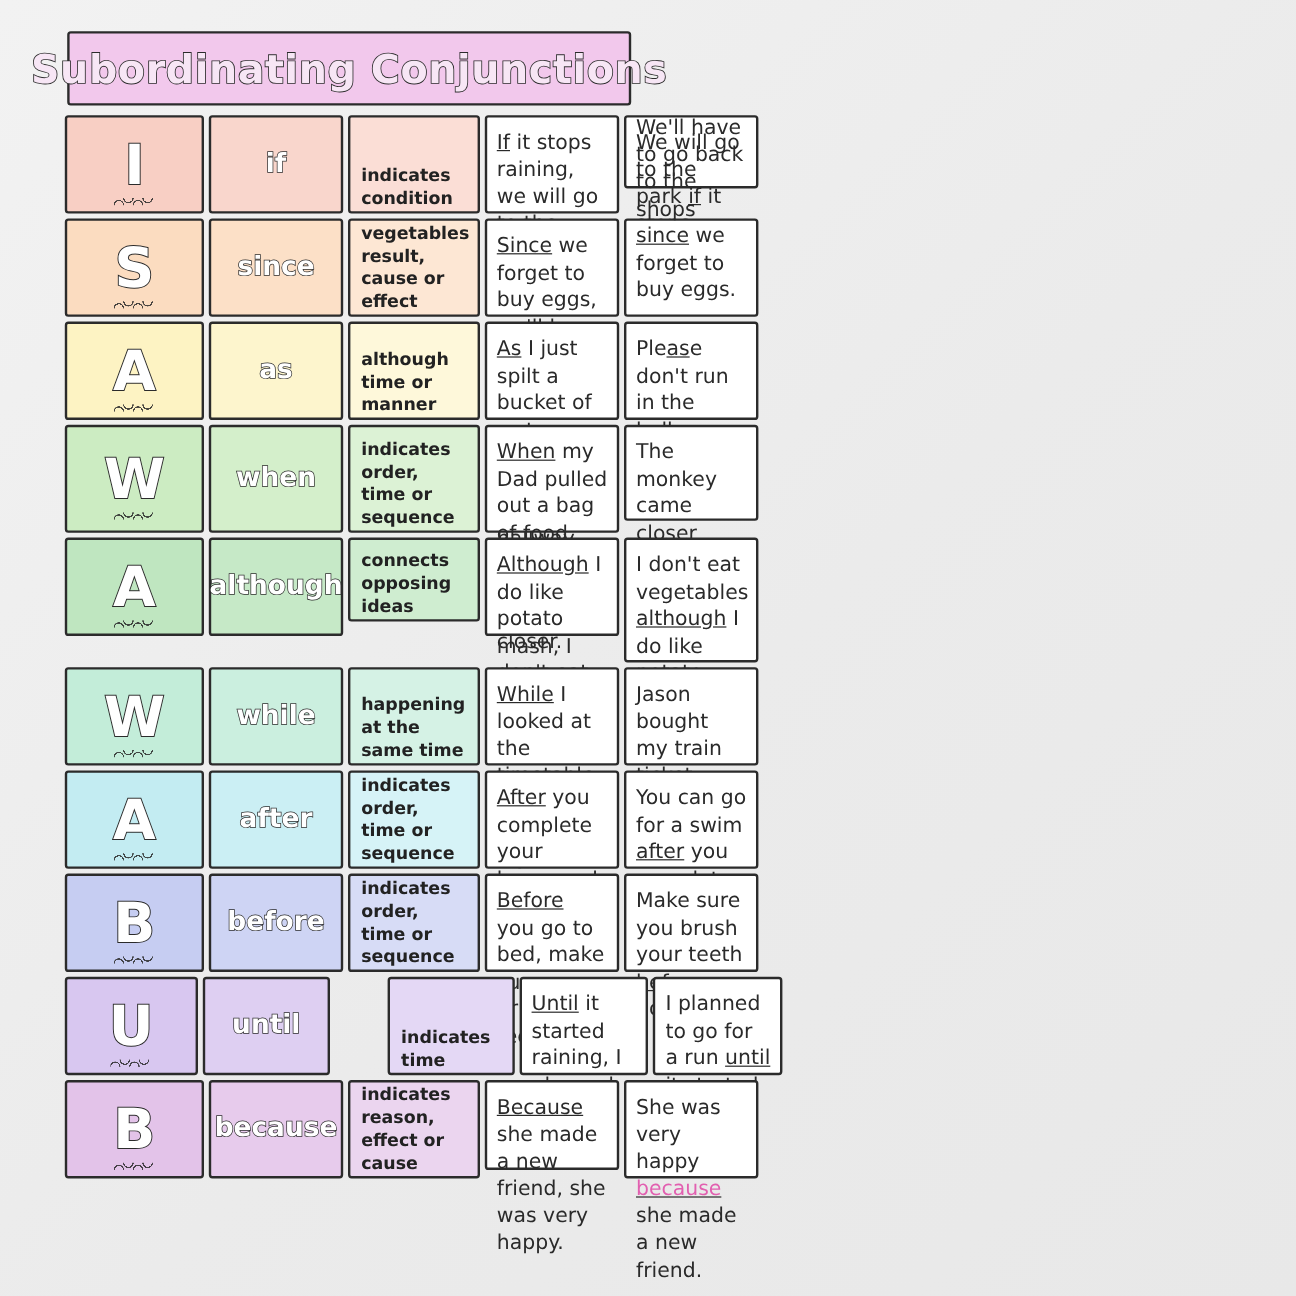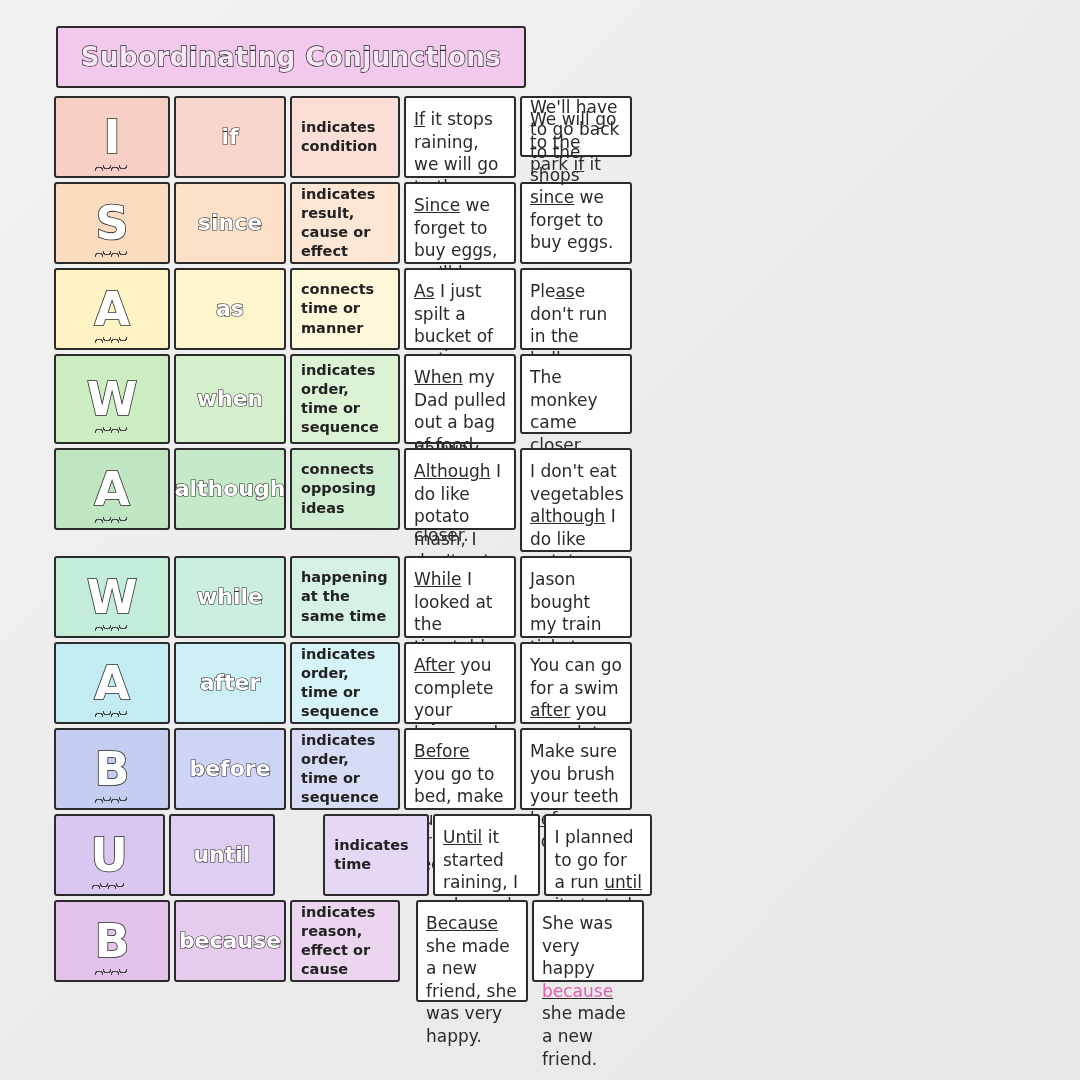--- a/index.html
+++ b/index.html
@@ -36,21 +36,21 @@
     background: #f2c8ec;
     border: 2px solid #2b2b2b;
     border-radius: 3px;
     display: flex;
     align-items: center;
     justify-content: center;
     box-sizing: border-box;
   }
   .title-text {
     font-family: "DejaVu Sans", sans-serif;
-    font-size: 26px;
+    font-size: 33px;
     font-weight: bold;
     letter-spacing: 0.5px;
     color: #f7e6f5;
     -webkit-text-stroke: 1.4px #2b2b2b;
     paint-order: stroke fill;
     white-space: nowrap;
   }
 
   
   .grid {
@@ -78,21 +78,21 @@
   }
   .c-word {
     width: 112px;
     display: flex;
     align-items: center;
     justify-content: center;
   }
   .c-def {
     width: 110px;
     display: flex;
-    align-items: center;
+    align-items: flex-end;
     padding: 0 9px;
   }
   .c-ex {
     width: 112px;
     display: flex;
     align-items: flex-start;
     padding: 10px 8px 8px 8px;
     background: #ffffff;
   }
 
@@ -185,38 +185,38 @@
           </div>
         </div>
         <div class="row">
           <div class="cell c-letter" style="background: rgb(251, 220, 192); height: 82px;">
             <span class="letter-glyph">S</span>
           </div>
           <div class="cell c-word" style="background: rgb(252, 224, 199); height: 82px;">
             <span class="word-glyph">since</span>
           </div>
           <div class="cell c-def" style="background: rgb(253, 231, 212); height: 82px;">
-            <div class="def-text">indicates result, cause or effect</div>
+            <div class="def-text">vegetables result, cause or effect</div>
           </div>
           <div class="cell c-ex" style="height: 82px;">
             <div class="ex-text"><u>Since</u> we forget to buy eggs, we'll have to go back to the shops.</div>
           </div>
           <div class="cell c-ex" style="height: 82px; align-items: flex-end;">
             <div class="ex-text">We'll have to go back to the shops <u>since</u> we forget to buy eggs.</div>
           </div>
         </div>
         <div class="row">
           <div class="cell c-letter" style="background: rgb(253, 243, 195); height: 82px;">
             <span class="letter-glyph">A</span>
           </div>
           <div class="cell c-word" style="background: rgb(253, 245, 205); height: 82px;">
             <span class="word-glyph">as</span>
           </div>
           <div class="cell c-def" style="background: rgb(254, 248, 218); height: 82px;">
-            <div class="def-text">connects time or manner</div>
+            <div class="def-text">although time or manner</div>
           </div>
           <div class="cell c-ex" style="height: 82px;">
             <div class="ex-text"><u>As</u> I just spilt a bucket of water, please don't run in the hallway.</div>
           </div>
           <div class="cell c-ex" style="height: 82px;">
             <div class="ex-text">Ple<u>as</u>e don't run in the hallway as I just spilt a bucket of water.</div>
           </div>
         </div>
         <div class="row">
           <div class="cell c-letter" style="background: rgb(204, 236, 194); height: 90px;">
@@ -235,21 +235,21 @@
             <div class="ex-text">The monkey came closer <u>when</u> my Dad pulled out a bag of food.</div>
           </div>
         </div>
         <div class="row">
           <div class="cell c-letter" style="background: rgb(191, 230, 192); height: 82px;">
             <span class="letter-glyph">A</span>
           </div>
           <div class="cell c-word" style="background: rgb(198, 233, 199); height: 82px;">
             <span class="word-glyph">although</span>
           </div>
-          <div class="cell c-def" style="background: rgb(207, 237, 208); height: 82px;">
+          <div class="cell c-def" style="background: rgb(207, 237, 208); height: 70px;">
             <div class="def-text">connects opposing ideas</div>
           </div>
           <div class="cell c-ex" style="height: 82px;">
             <div class="ex-text"><u>Although</u> I do like potato mash, I don't eat vegetables.</div>
           </div>
           <div class="cell c-ex" style="height: 104px;">
             <div class="ex-text">I don't eat vegetables <u>although</u> I do like potato mash.</div>
           </div>
         </div>
         <div class="row">
@@ -323,21 +323,21 @@
         <div class="row">
           <div class="cell c-letter" style="background: rgb(227, 195, 233); height: 82px;">
             <span class="letter-glyph">B</span>
           </div>
           <div class="cell c-word" style="background: rgb(231, 203, 236); height: 82px;">
             <span class="word-glyph">because</span>
           </div>
           <div class="cell c-def" style="background: rgb(235, 213, 239); height: 82px;">
             <div class="def-text">indicates reason, effect or cause</div>
           </div>
-          <div class="cell c-ex" style="height: 102px; margin-left: 12px;">
+          <div class="cell c-ex" style="height: 75px;">
             <div class="ex-text"><u>Because</u> she made a new friend, she was very happy.</div>
           </div>
           <div class="cell c-ex" style="height: 82px;">
             <div class="ex-text">She was very happy <u class="pinkword">because</u> she made a new friend.</div>
           </div>
         </div>
       </div>
 
   </div>
 </div>

